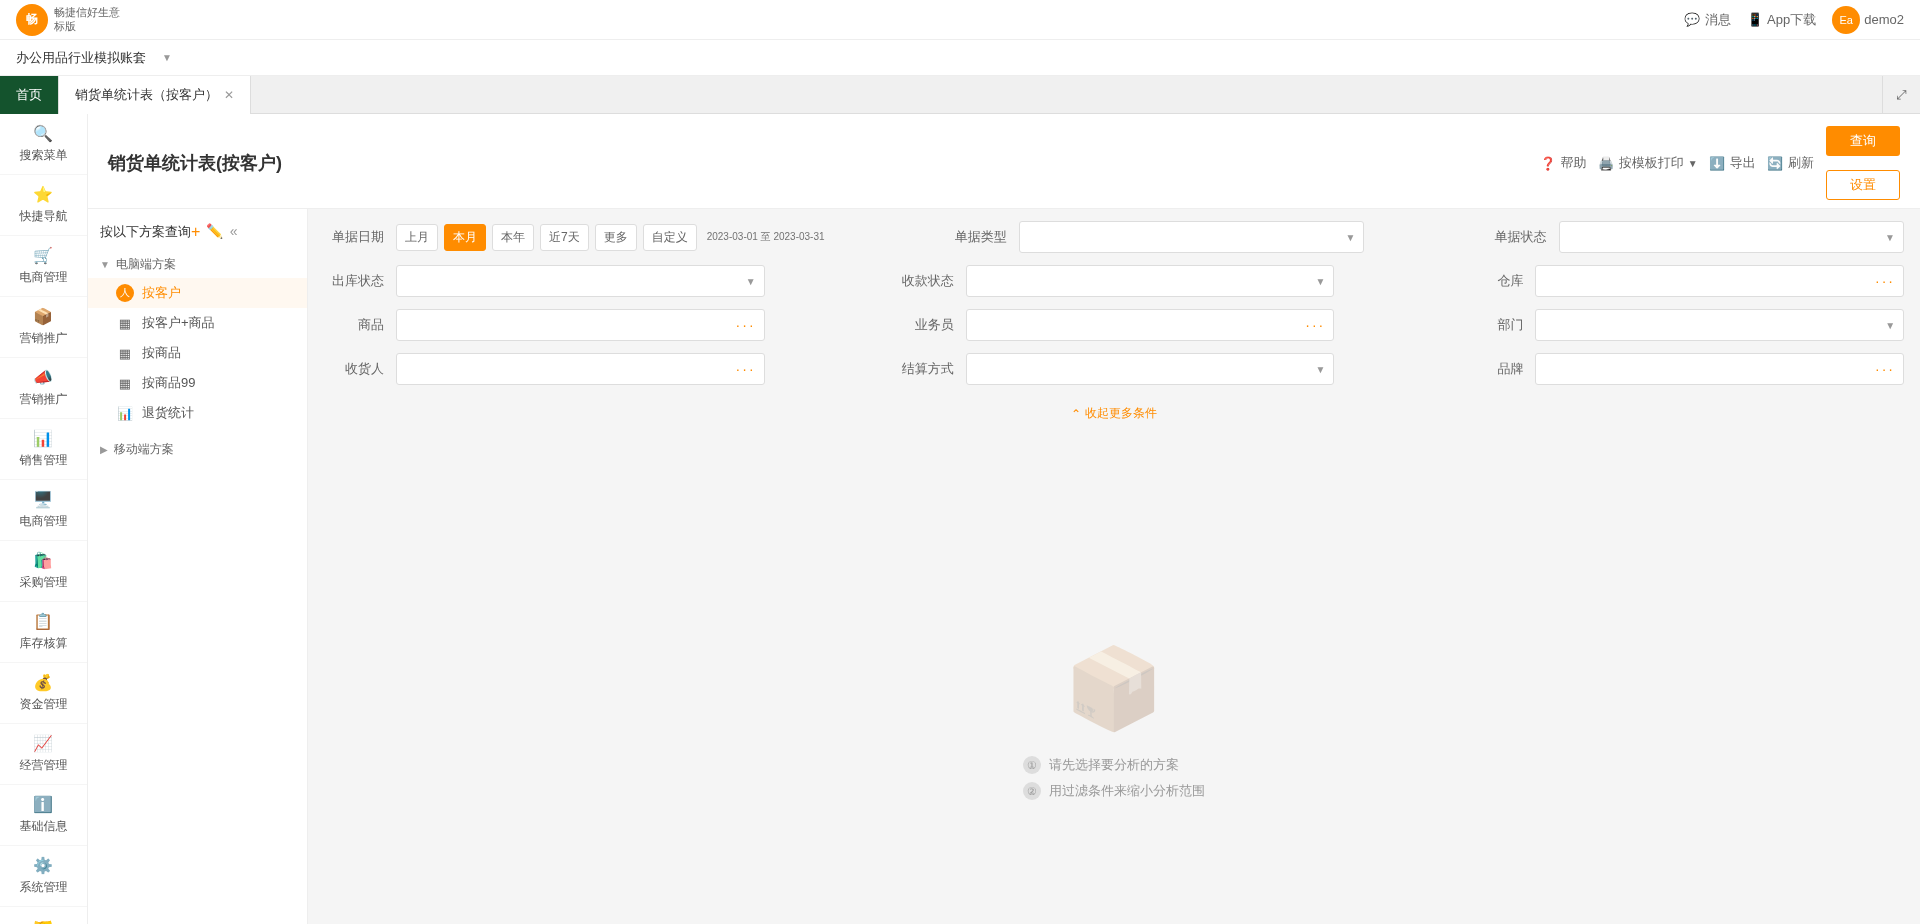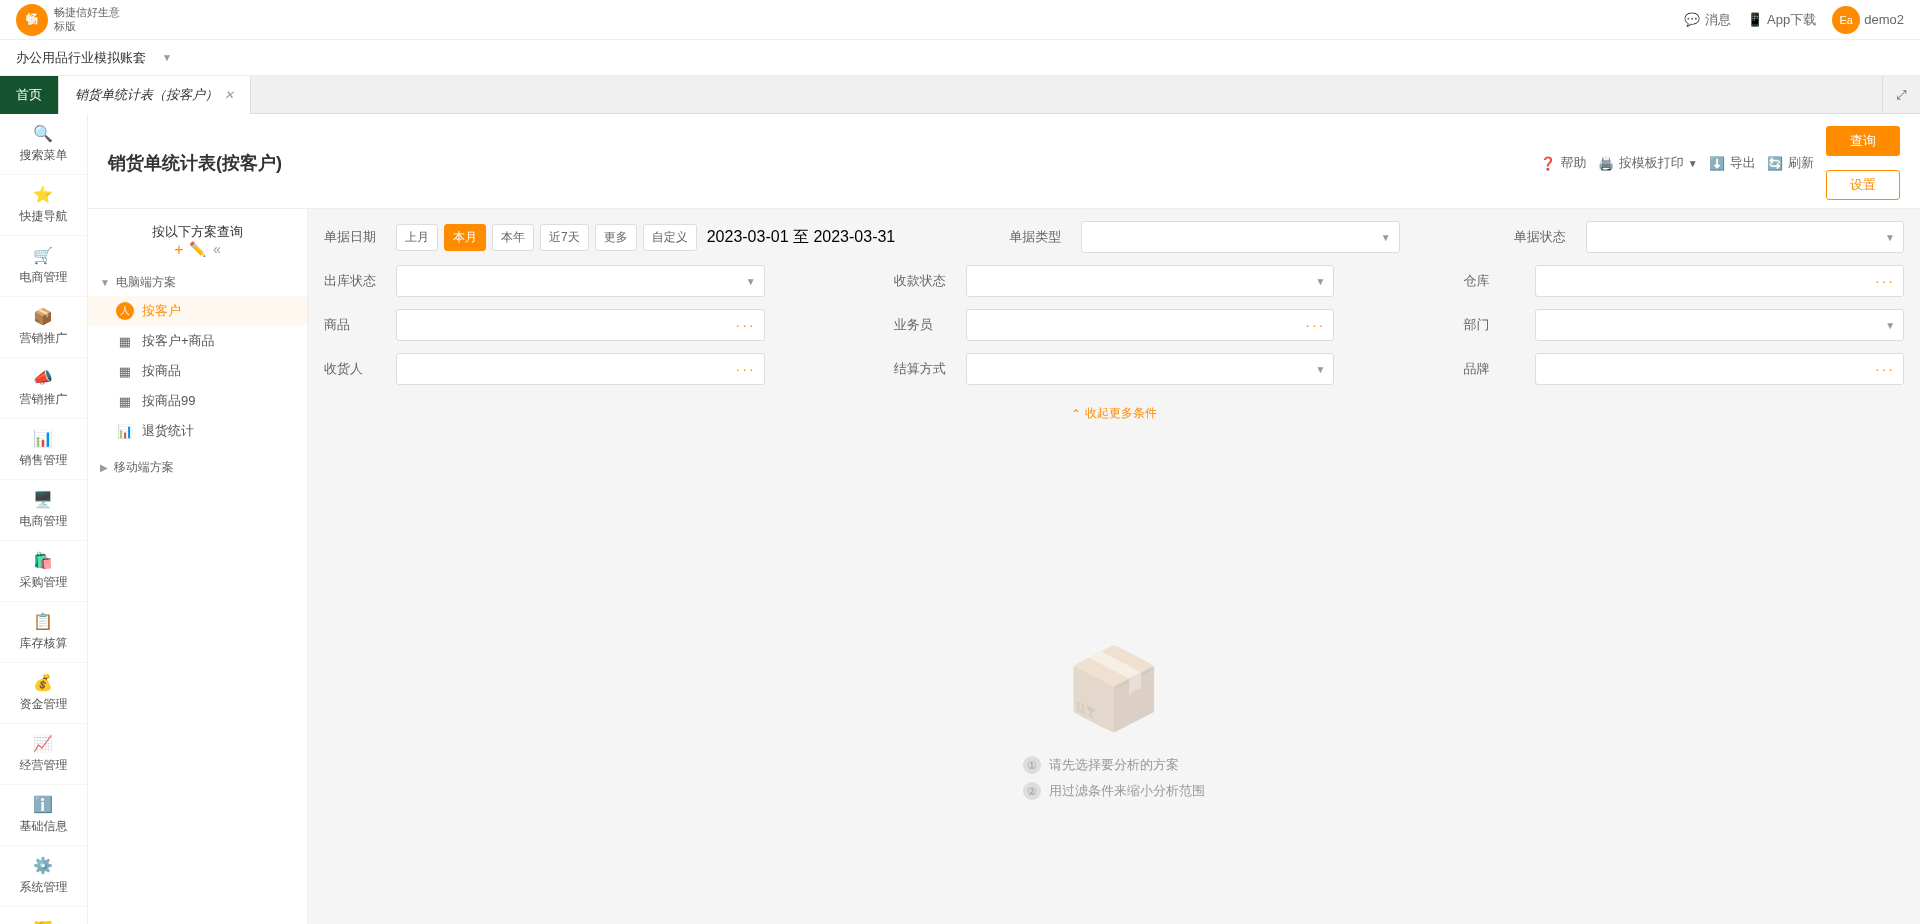--- a/index.html
+++ b/index.html
@@ -16,21 +16,21 @@
     .avatar { width: 28px; height: 28px; border-radius: 50%; background: #ff8c00; color: #fff; display: flex; align-items: center; justify-content: center; font-size: 11px; }
 
     
     .workspace-bar { background: #fff; height: 36px; display: flex; align-items: center; padding: 0 16px; border-bottom: 1px solid #eee; flex-shrink: 0; gap: 8px; font-size: 13px; color: #333; }
     .workspace-selector { display: flex; align-items: center; gap: 16px; cursor: pointer; }
     .dropdown-arrow { color: #999; font-size: 10px; }
 
     
     .tab-bar { background: #f0f0f0; height: 38px; display: flex; align-items: center; padding: 0 0; flex-shrink: 0; border-bottom: 1px solid #ddd; }
     .tab { height: 38px; display: flex; align-items: center; padding: 0 16px; cursor: pointer; font-size: 13px; color: #666; gap: 6px; border-right: 1px solid #ddd; }
-    .tab.active { background: #fff; color: #333; font-weight: 500; font-style: italic; }
+    .tab.active { background: #fff; color: #333; font-weight: 500; }
     .tab-close { color: #999; font-size: 12px; cursor: pointer; }
     .tab-home { background: #14532d; color: #fff; font-size: 13px; }
     .tab-expand { margin-left: auto; width: 38px; height: 38px; display: flex; align-items: center; justify-content: center; cursor: pointer; color: #666; border-left: 1px solid #ddd; }
 
     
     .main-layout { display: flex; flex: 1; overflow: hidden; }
 
     
     .sidebar { width: 88px; background: #fff; border-right: 1px solid #eee; display: flex; flex-direction: column; overflow-y: auto; flex-shrink: 0; }
     .sidebar-item { padding: 10px 4px; text-align: center; cursor: pointer; font-size: 12px; color: #555; display: flex; flex-direction: column; align-items: center; gap: 4px; border-bottom: 1px solid #f5f5f5; }
@@ -45,40 +45,40 @@
     .page-actions { display: flex; align-items: center; gap: 12px; font-size: 13px; color: #666; }
     .page-actions span { display: flex; align-items: center; gap: 4px; cursor: pointer; }
     .btn-query { background: #ff8c00; color: #fff; border: none; padding: 6px 20px; border-radius: 3px; cursor: pointer; font-size: 13px; }
     .btn-settings { background: #fff; color: #ff8c00; border: 1px solid #ff8c00; padding: 5px 23px; border-radius: 3px; cursor: pointer; font-size: 13px; margin-top: 4px; }
 
     
     .inner-layout { display: flex; flex: 1; overflow: hidden; }
 
     
     .scheme-panel { width: 220px; background: #fff; border-right: 1px solid #eee; padding: 8px 0; flex-shrink: 0; overflow-y: auto; }
-    .scheme-panel-header { display: flex; align-items: center; justify-content: flex-start; padding: 6px 12px; font-size: 13px; color: #333; flex-direction: column; }
+    .scheme-panel-header { display: flex; align-items: center; justify-content: flex-start; padding: 6px 12px; font-size: 13px; color: #333; }
     .scheme-panel-header .actions { display: flex; gap: 6px; }
     .scheme-panel-header .actions span { cursor: pointer; color: #999; font-size: 14px; }
     .scheme-group { padding: 4px 0; }
     .scheme-group-title { display: flex; align-items: center; gap: 6px; padding: 5px 12px; color: #666; font-size: 12px; cursor: pointer; }
     .scheme-group-title .arrow { color: #999; font-size: 10px; }
     .scheme-item { display: flex; align-items: center; gap: 8px; padding: 6px 12px 6px 28px; font-size: 13px; color: #555; cursor: pointer; }
     .scheme-item.active { color: #ff8c00; background: #fff8f0; }
     .scheme-item .scheme-icon { width: 18px; height: 18px; display: flex; align-items: center; justify-content: center; font-size: 12px; border-radius: 50%; }
     .scheme-item.active .scheme-icon { background: #ff8c00; color: #fff; }
     .scheme-item-label { font-size: 13px; }
 
     
     .filter-area { flex: 1; padding: 12px 16px; overflow-y: auto; }
     .filter-row { display: flex; align-items: center; gap: 12px; margin-bottom: 12px; }
-    .filter-label { width: 60px; text-align: left; color: #666; font-size: 13px; flex-shrink: 0; }
+    .filter-label { width: 60px; text-align: right; color: #666; font-size: 13px; flex-shrink: 0; }
     .filter-date-group { display: flex; align-items: center; gap: 6px; }
     .date-btn { padding: 4px 8px; border: 1px solid #ddd; border-radius: 3px; cursor: pointer; font-size: 12px; color: #666; background: #fff; }
     .date-btn.active { background: #ff8c00; color: #fff; border-color: #ff8c00; }
-    .date-range { font-size: 16px; color: #000000; margin-left: 4px; }
+    .date-range { font-size: 10px; color: #737373; margin-left: 4px; }
     .filter-select { flex: 1; height: 32px; border: 1px solid #ddd; border-radius: 3px; padding: 0 8px; display: flex; align-items: center; justify-content: space-between; background: #fff; cursor: pointer; font-size: 13px; color: #333; }
     .filter-select .arrow { color: #999; font-size: 10px; }
     .filter-select .dots { color: #ff8c00; font-size: 14px; letter-spacing: 2px; }
     .collapse-bar { display: flex; align-items: center; justify-content: center; padding: 8px; color: #ff8c00; cursor: pointer; font-size: 12px; gap: 4px; margin-top: 4px; }
 
     
     .empty-state { display: flex; flex-direction: column; align-items: center; justify-content: center; flex: 1; padding: 60px 20px; }
     .empty-hints { display: flex; flex-direction: column; gap: 8px; }
     .empty-hint { display: flex; align-items: center; gap: 8px; font-size: 13px; color: #999; }
     .hint-num { width: 18px; height: 18px; border-radius: 50%; background: #ddd; color: #999; font-size: 11px; display: flex; align-items: center; justify-content: center; flex-shrink: 0; }

